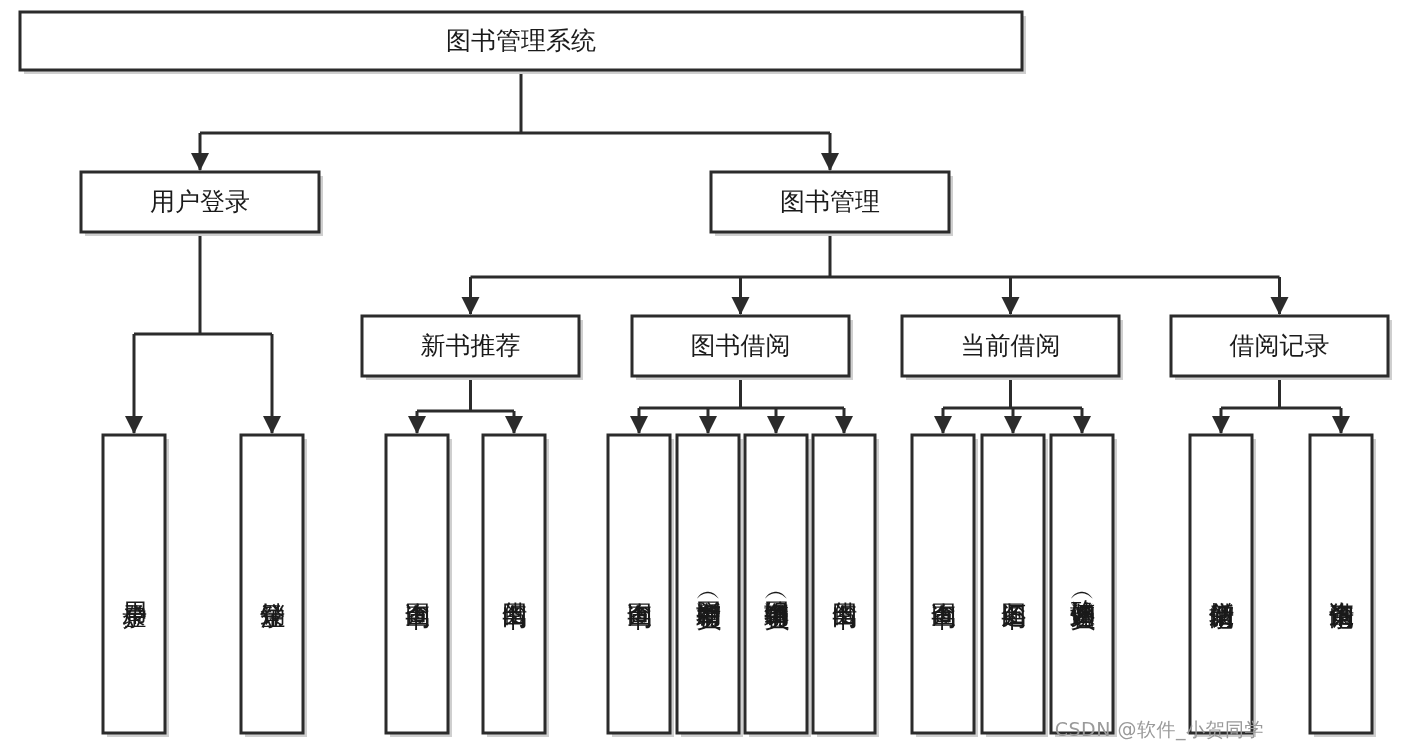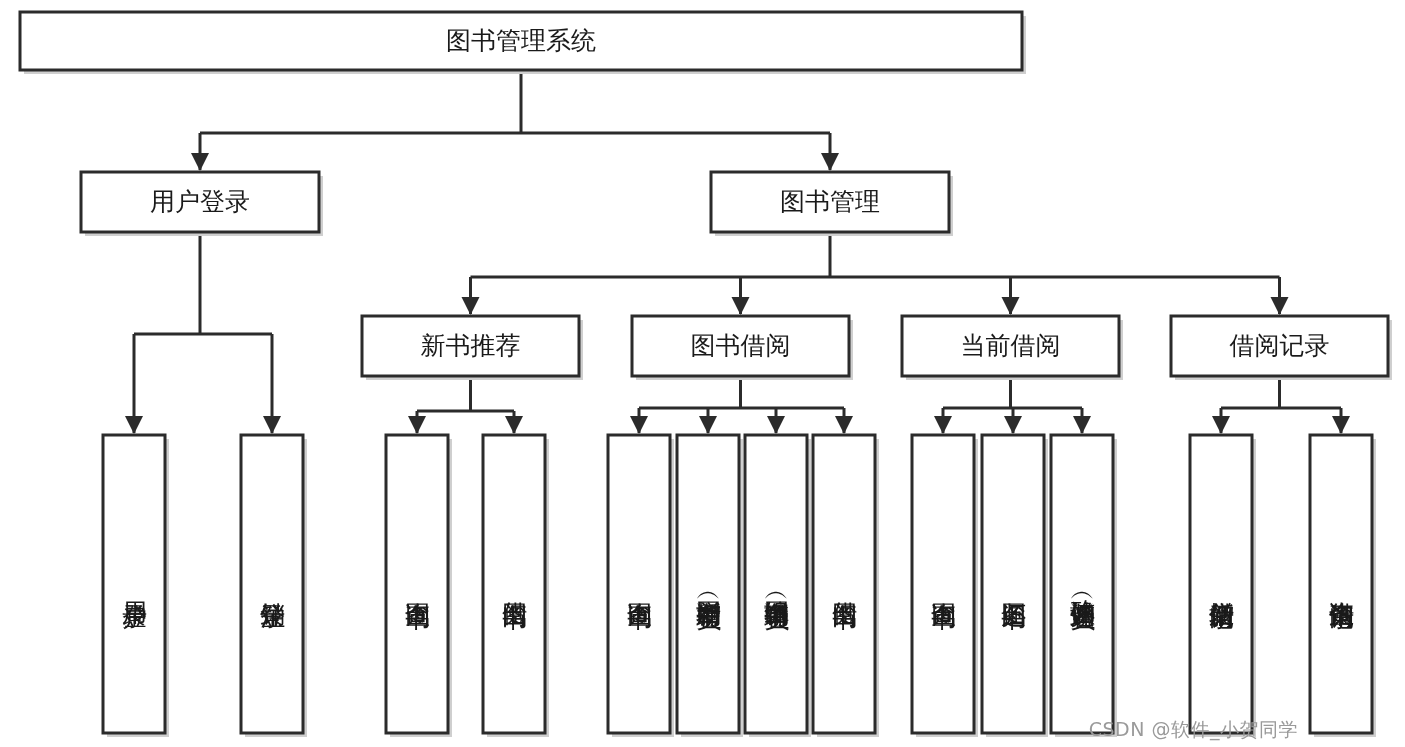--- a/index.html
+++ b/index.html
@@ -11,21 +11,20 @@
     width: 1405px;
     height: 747px;
     font-family: "DejaVu Sans", "Liberation Sans", sans-serif;
     overflow: hidden;
     position: relative;
   }
   #diagram-root {
     position: relative;
     width: 1270px;
     height: 747px;
-    padding-left: 40px;
   }
   svg.flow {
     position: absolute;
     top: 0;
     left: 0;
     width: 1405px;
     height: 747px;
     display: block;
   }
   .node-rect {
@@ -64,21 +63,21 @@
     color: #1a1a1a;
     line-height: 1.06;
     writing-mode: vertical-rl;
     text-orientation: upright;
     letter-spacing: 1px;
     white-space: nowrap;
     pointer-events: none;
   }
   .watermark {
     position: absolute;
-    right: 12px;
+    right: 6px;
     bottom: 4px;
     font-family: "DejaVu Sans", "Liberation Sans", sans-serif;
     font-size: 19px;
     color: #9a9a9a;
     white-space: nowrap;
     letter-spacing: 0.5px;
   }
 </style>
 </head>
 <body>

